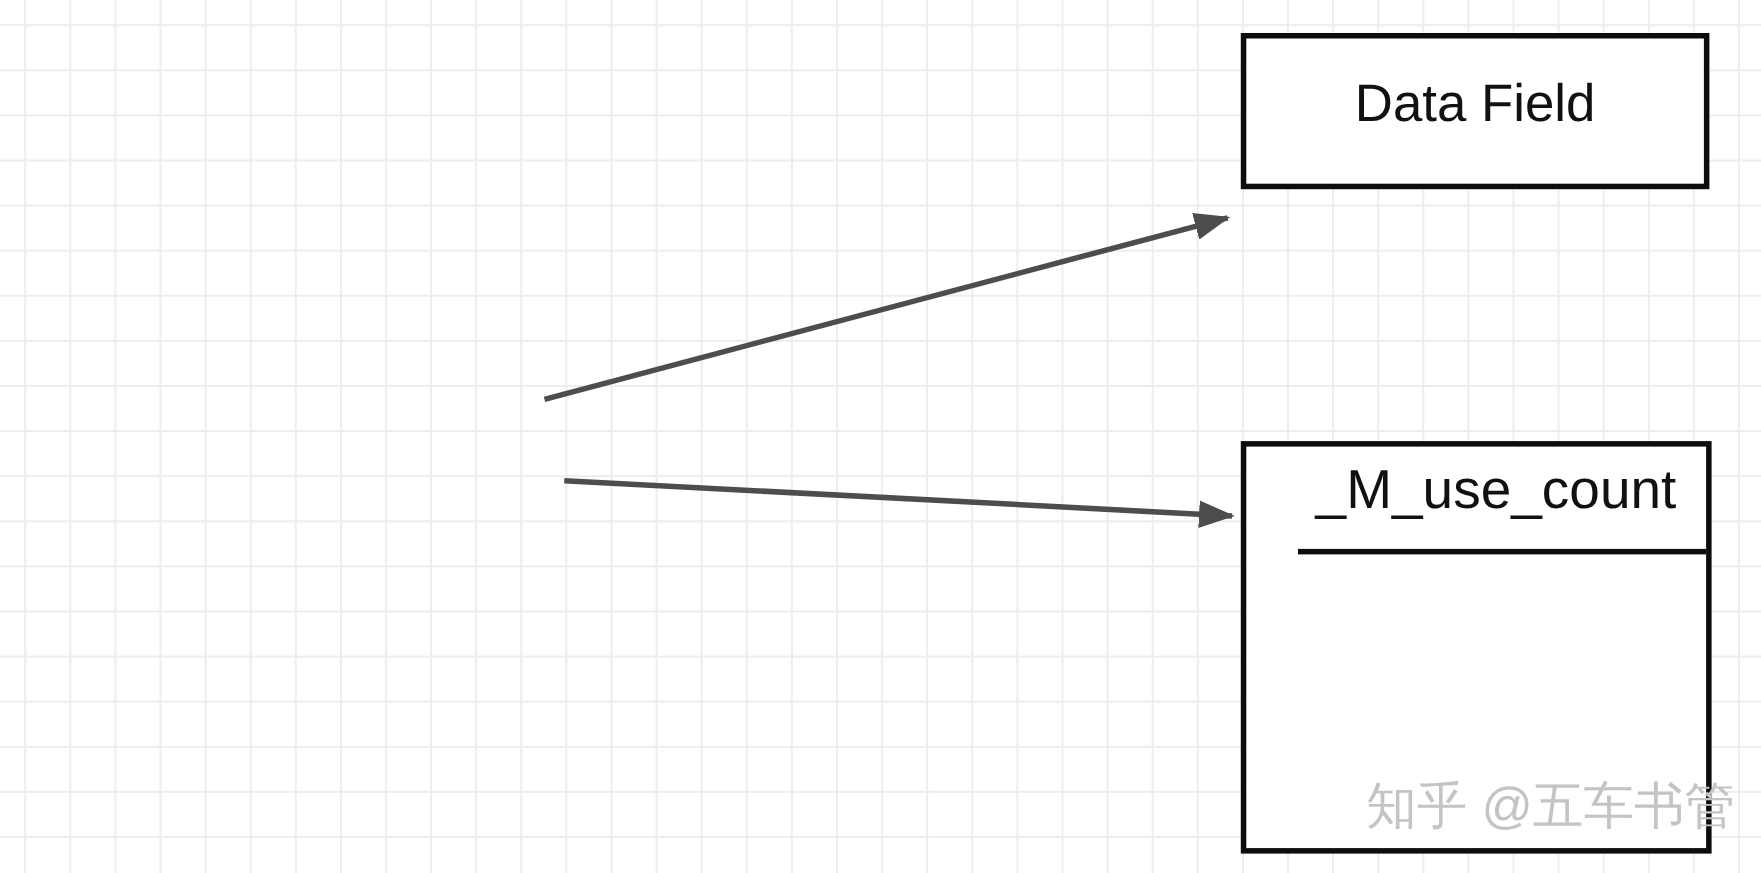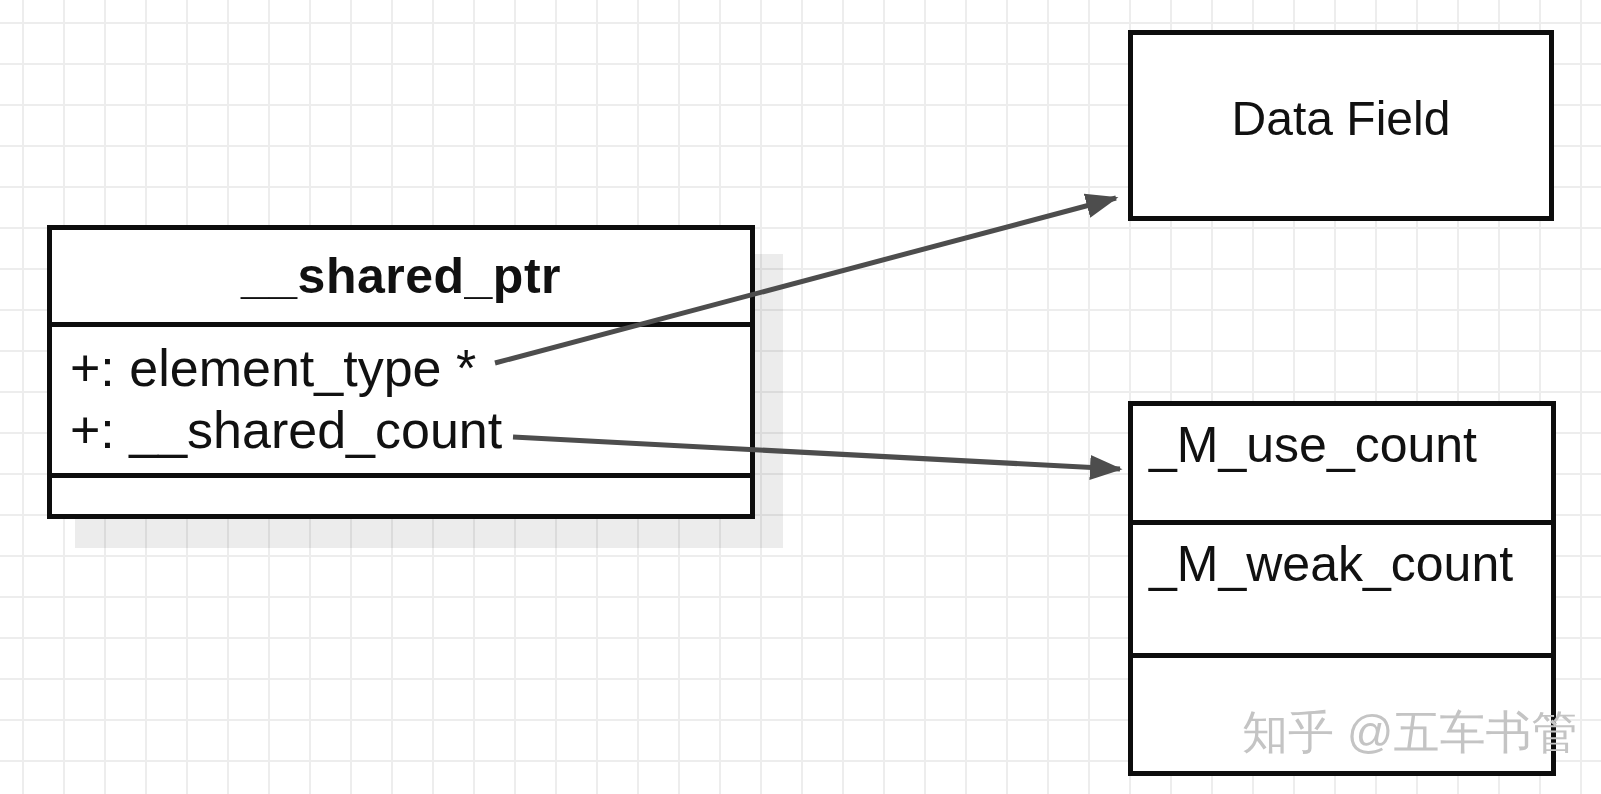--- a/index.html
+++ b/index.html
@@ -51,39 +51,39 @@
     font-size: 52px;
     line-height: 62px;
   }
   .class-methods-empty {
     flex: 1;
   }
 
   
   .data-field-box {
     left: 1128px; top: 30px;
-    width: 426px; height: 191px;
+    width: 426px; height: 142px;
     display: flex;
     align-items: center;
     justify-content: center;
     padding-bottom: 14px;
     font-size: 48px;
   }
   .control-block-box {
     left: 1128px; top: 401px;
     width: 428px; height: 375px;
     display: flex;
     flex-direction: column;
   }
   .cb-cell {
     border-bottom: 5px solid #0d0d0d;
     padding: 10px 0 0 16px;
     font-size: 50px;
   }
-  .cb-cell:nth-child(1) { height: 119px; }
+  .cb-cell:nth-child(1) { height: 98px; margin-left: 47px; }
   .cb-cell:nth-child(2) { height: 133px; }
   .cb-cell:nth-child(3) { height: 113px; border-bottom: none; flex: 1; }
   .cb-label { position: relative; z-index: 3; }
 
   
   .arrow-layer {
     position: absolute;
     left: 0; top: 0;
     width: 1601px; height: 794px;
     z-index: 2;
@@ -98,39 +98,28 @@
     font-size: 46px;
     color: #c4c4c4;
     white-space: nowrap;
   }
 </style>
 </head>
 <body>
 
 <div class="canvas">
 
-  <div class="box class-box">
-    <div class="class-title">__shared_ptr</div>
-    <div class="class-members">
-      <div>+: element_type *</div>
-      <div>+: __shared_count</div>
-    </div>
-    <div class="class-methods-empty"></div>
-  </div>
 
   <div class="box data-field-box">
     <span>Data Field</span>
   </div>
 
   <div class="box control-block-box">
     <div class="cb-cell">
       <span class="cb-label">_M_use_count</span>
-    </div>
-    <div class="cb-cell">
-      <span class="cb-label">_M_weak_count</span>
     </div>
   </div>
 
   <svg class="arrow-layer" viewBox="0 0 1601 794" xmlns="http://www.w3.org/2000/svg">
     <defs>
       <marker id="arrowhead" markerWidth="7" markerHeight="5" refX="6" refY="2.5" orient="auto" markerUnits="strokeWidth">
         <path id="ah-path" d="M0,0 L6.5,2.5 L0,5 Z" fill="#4d4d4d"></path>
       </marker>
     </defs>
   <line x1="495" y1="363" x2="1116" y2="198" stroke="#4d4d4d" stroke-width="5" marker-end="url(#arrowhead)"></line>

